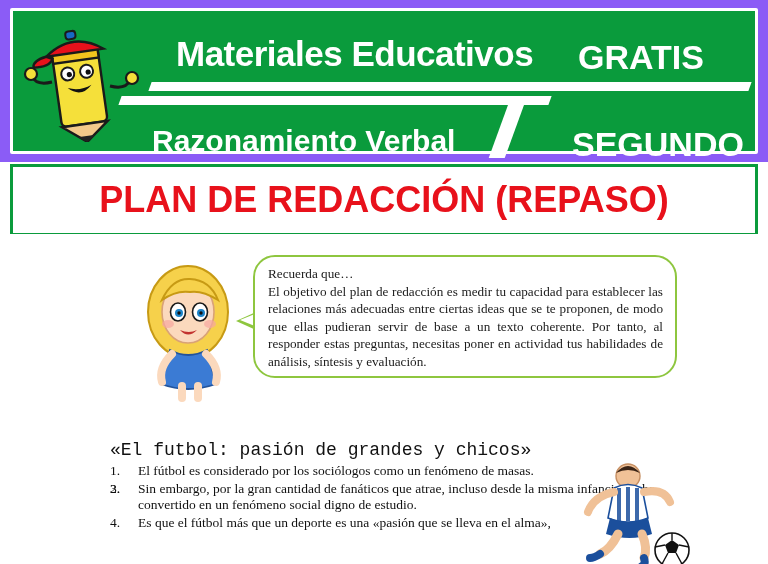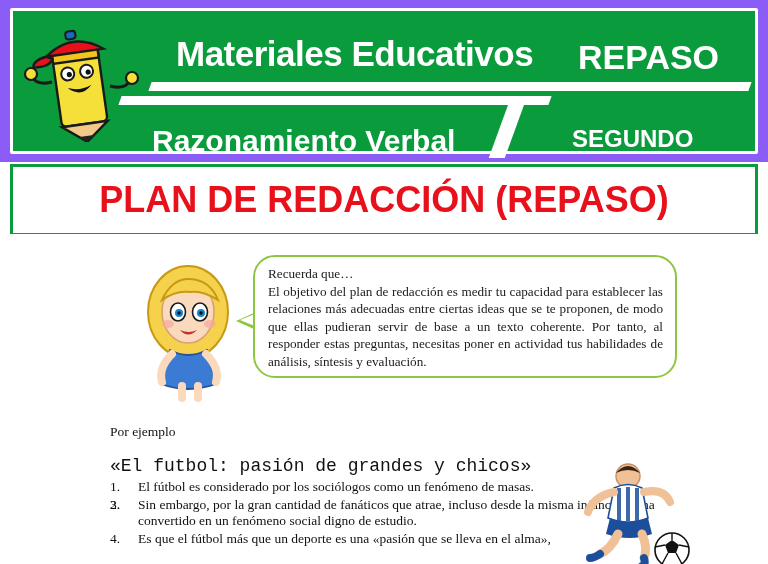--- a/index.html
+++ b/index.html
@@ -76,21 +76,21 @@
     font-weight: bold;
     font-size: 30px;
     color: #ffffff;
     white-space: nowrap;
   }
   .title-grade {
     position: absolute;
     left: 572px; top: 125px;
     font-family: "Liberation Sans", sans-serif;
     font-weight: bold;
-    font-size: 24px;
+    font-size: 34px;
     color: #ffffff;
     white-space: nowrap;
   }
 
   
   .mascot {
     position: absolute;
     left: 22px; top: 16px;
     width: 120px; height: 126px;
   }
@@ -255,21 +255,21 @@
         <path d="M88 70 q16 4 20 -6" stroke="#1a1a1a" stroke-width="3" fill="none"></path>
         <circle cx="110" cy="62" r="6" fill="#f5e03a" stroke="#1a1a1a" stroke-width="2.2"></circle>
       </svg>
     </div>
 
     <div class="white-slash bar-top"></div>
     <div class="white-slash bar-mid"></div>
     <div class="white-slash sep-slash"></div>
 
     <div class="title-line1">Materiales Educativos</div>
-    <div class="title-gratis">REPASO</div>
+    <div class="title-gratis">GRATIS</div>
     <div class="title-line2">Razonamiento Verbal</div>
     <div class="title-grade">SEGUNDO</div>
   </div>
 
   <div class="redbar-wrap">
     <div class="redbar">
       <span class="redbar-text">PLAN DE REDACCIÓN (REPASO)</span>
     </div>
   </div>
 
@@ -307,21 +307,20 @@
     </div>
 
     <div class="bubble-tail"></div>
     <div class="bubble-tail-in"></div>
     <div class="bubble">
       <p class="lead">Recuerda que…</p>
       <p>El objetivo del plan de redacción es medir tu capacidad para establecer las relaciones más adecuadas entre ciertas ideas que se te proponen, de modo que ellas pudieran servir de base a un texto coherente. Por tanto, al responder estas preguntas, necesitas poner en actividad tus habilidades de análisis, síntesis y evaluación.</p>
     </div>
 
     <div class="example">
-      <p class="por-ejemplo">Por ejemplo</p>
       <p class="subtitle">«El futbol: pasión de grandes y chicos»</p>
       <ol class="items">
         <li>
           <span class="num">1.</span>
           <span>El fútbol es considerado por los sociólogos como un fenómeno de masas.</span>
         </li>
         <li>
           <span class="num">2.</span>
         </li>
         <li>

